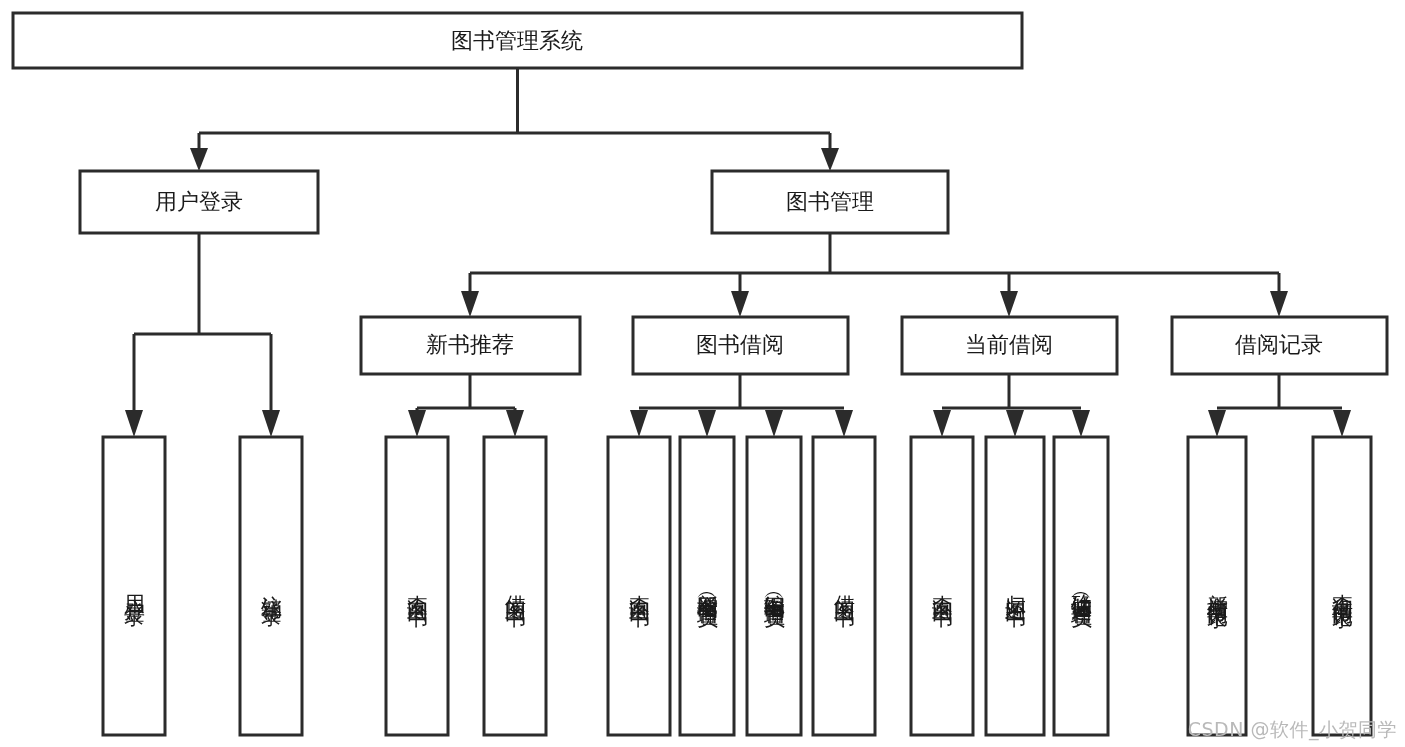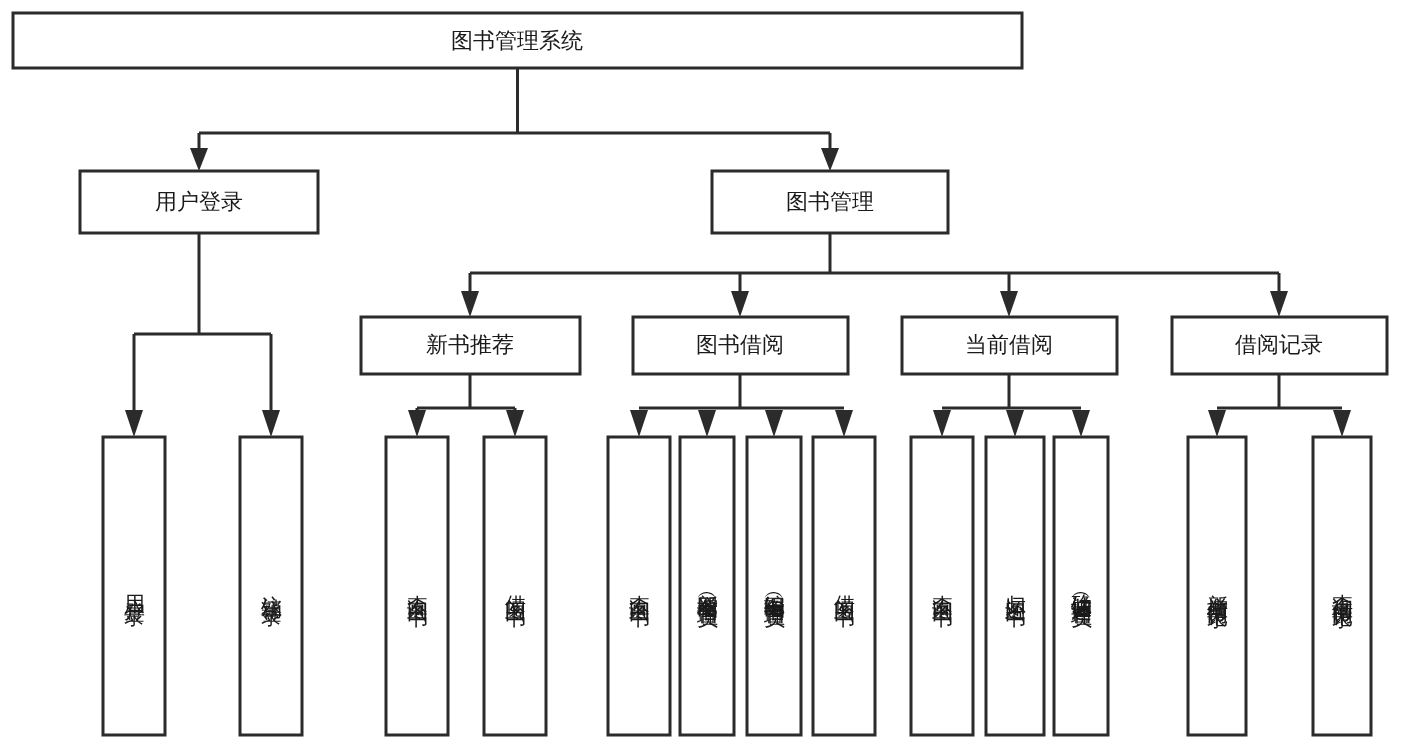--- a/index.html
+++ b/index.html
@@ -198,13 +198,14 @@
   <div class="vlabel" style="left:608px; top:437px; width:62px; height:298px;">查询图书</div>
   <div class="vlabel" style="left:680px; top:437px; width:54px; height:298px; letter-spacing:2px;">新增图书（管理员）</div>
   <div class="vlabel" style="left:747px; top:437px; width:54px; height:298px; letter-spacing:2px;">编辑图书（管理员）</div>
   <div class="vlabel" style="left:813px; top:437px; width:62px; height:298px;">借阅图书</div>
   <div class="vlabel" style="left:911px; top:437px; width:62px; height:298px;">查询图书</div>
   <div class="vlabel" style="left:986px; top:437px; width:58px; height:298px;">归还图书</div>
   <div class="vlabel" style="left:1054px; top:437px; width:54px; height:298px; letter-spacing:2px;">确认归还（管理员）</div>
   <div class="vlabel" style="left:1188px; top:437px; width:58px; height:298px; letter-spacing:3px;">新增借阅记录</div>
   <div class="vlabel" style="left:1313px; top:437px; width:58px; height:298px; letter-spacing:3px;">查询借阅记录</div>
 
+  <div class="watermark">CSDN @软件_小贺同学</div>
 </div>
 
 </body></html>

